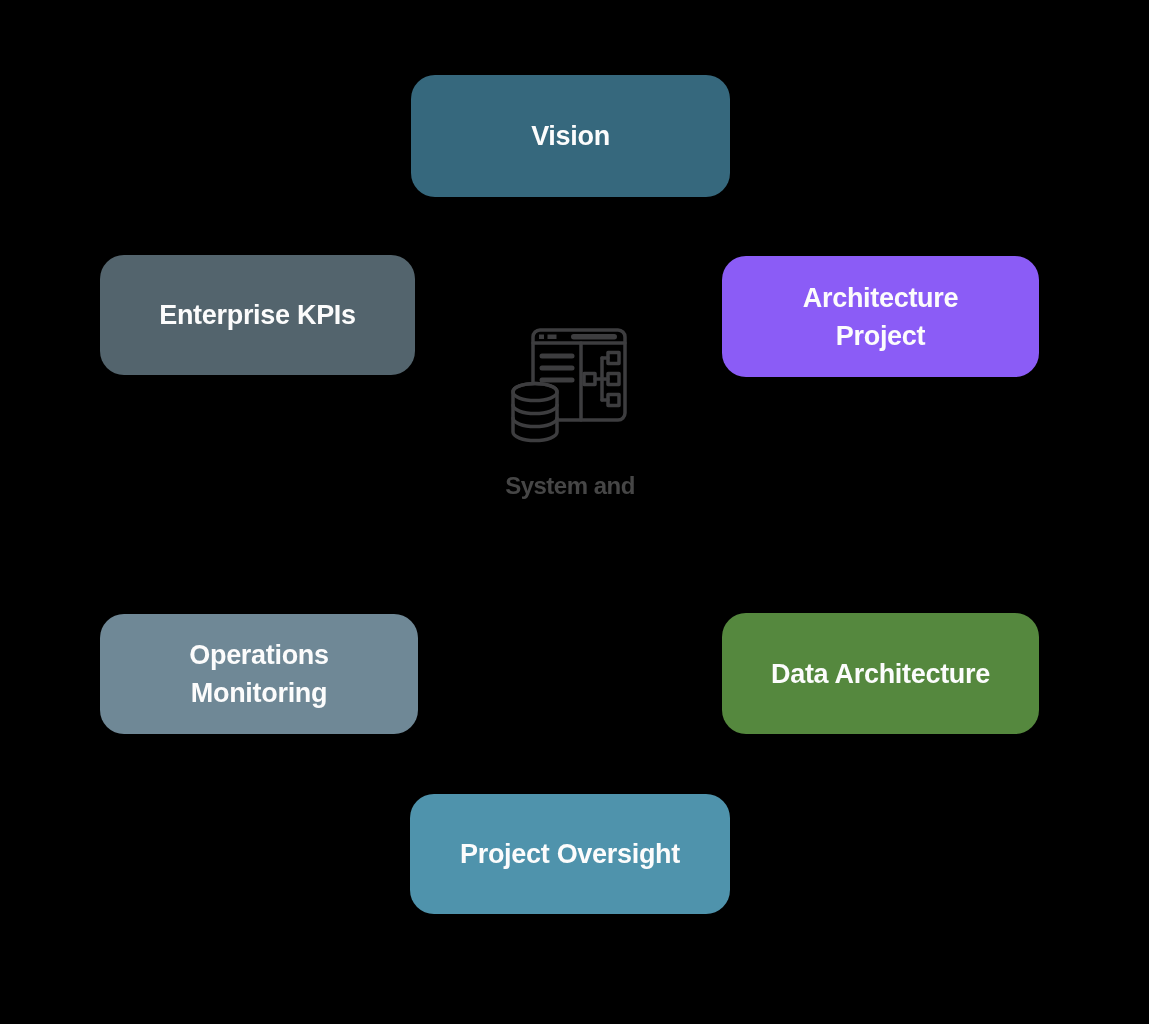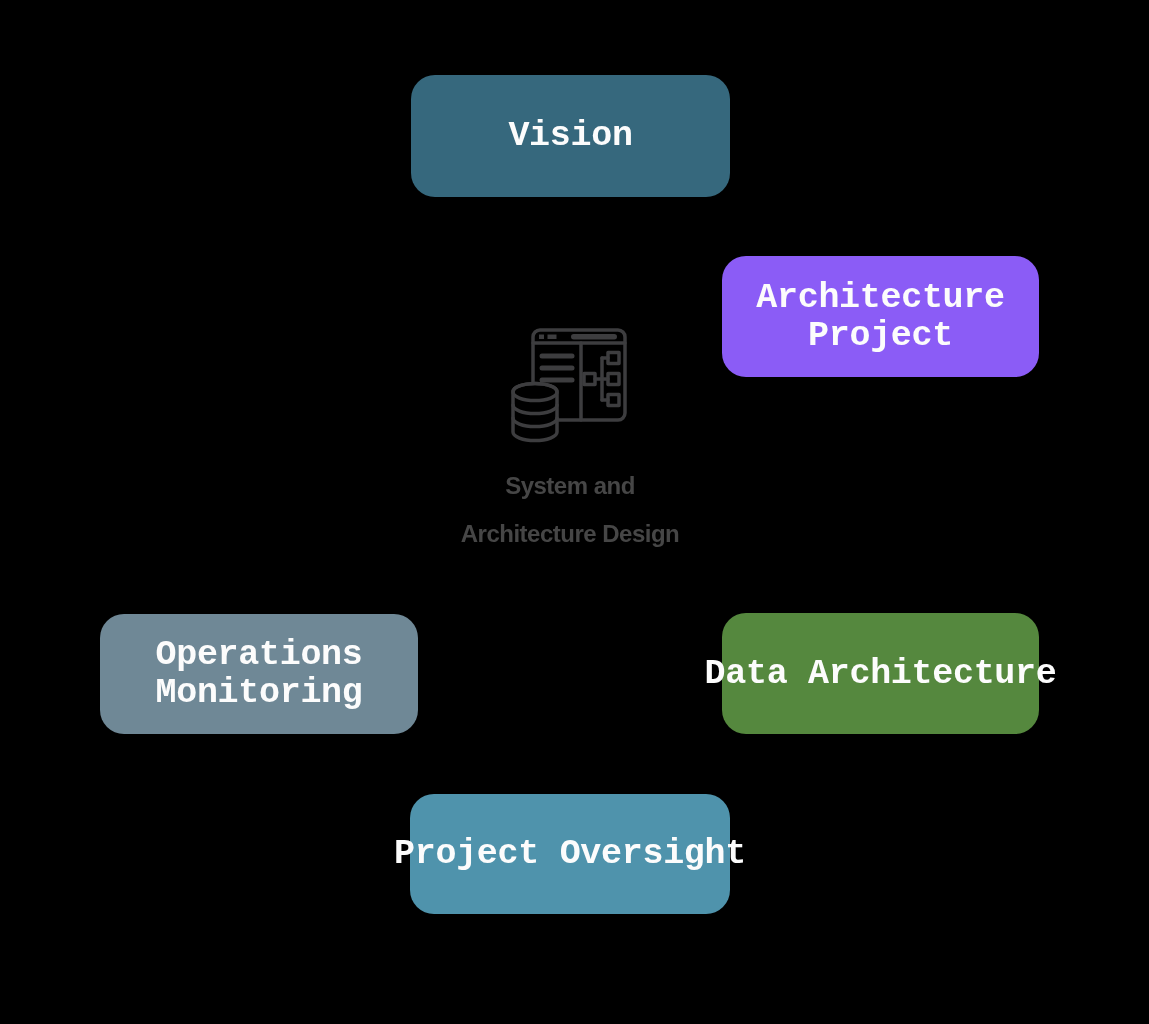--- a/index.html
+++ b/index.html
@@ -19,26 +19,25 @@
     position: absolute;
     border-radius: 24px;
     display: flex;
     flex-direction: column;
     align-items: center;
     justify-content: center;
     text-align: center;
   }
   .node .label-line {
     color: #fcfcfc;
-    font-size: 35px;
+    font-size: 27px;
     font-weight: 700;
     line-height: 38px;
     letter-spacing: -0.3px;
     white-space: nowrap;
-    font-family: Liberation Mono, monospace;
   }
   #node-vision        { left: 411px; top: 75px;  width: 319px; height: 122px; }
   #node-kpis          { left: 100px; top: 255px; width: 315px; height: 120px; }
   #node-roadmaps      { left: 722px; top: 256px; width: 317px; height: 121px; }
   #node-operations    { left: 100px; top: 614px; width: 318px; height: 120px; }
   #node-data-arch     { left: 722px; top: 613px; width: 317px; height: 121px; }
   #node-oversight     { left: 410px; top: 794px; width: 320px; height: 120px; }
 
   #center-icon {
     position: absolute;
@@ -62,20 +61,23 @@
 </style>
 </head>
 <body>
 
 <div id="canvas">
 
   <div class="node" id="node-vision" style="background-color: rgb(54, 104, 125);">
     <span class="label-line">Vision</span>
   </div>
 
+  <div class="node" id="node-kpis" style="background-color: rgb(83, 100, 109);">
+    <span class="label-line">Enterprise KPIs</span>
+  </div>
 
   <div class="node" id="node-roadmaps" style="background-color: #8b5cf6;">
     <span class="label-line">Architecture</span>
     <span class="label-line">Project</span>
   </div>
 
   <div class="node" id="node-data-arch" style="background-color: rgb(85, 136, 62);">
     <span class="label-line">Data Architecture</span>
   </div>
 
@@ -119,16 +121,15 @@
         <path d="M 8 74 A 22 8.5 0 0 1 52 74 L 52 114 A 22 8.5 0 0 1 8 114 Z" fill="#000000"></path>
         <ellipse cx="30" cy="74" rx="22" ry="8.5"></ellipse>
         <path d="M 8 87 A 22 8.5 0 0 0 52 87"></path>
         <path d="M 8 100 A 22 8.5 0 0 0 52 100"></path>
       </g>
     </svg>
   </div>
 
   <div id="center-title" style="color: rgb(70, 70, 70);">
     <span class="title-line">System and</span>
-    <span class="title-line">Architecture Design</span>
   </div>
 
 </div>
 
 </body></html>

